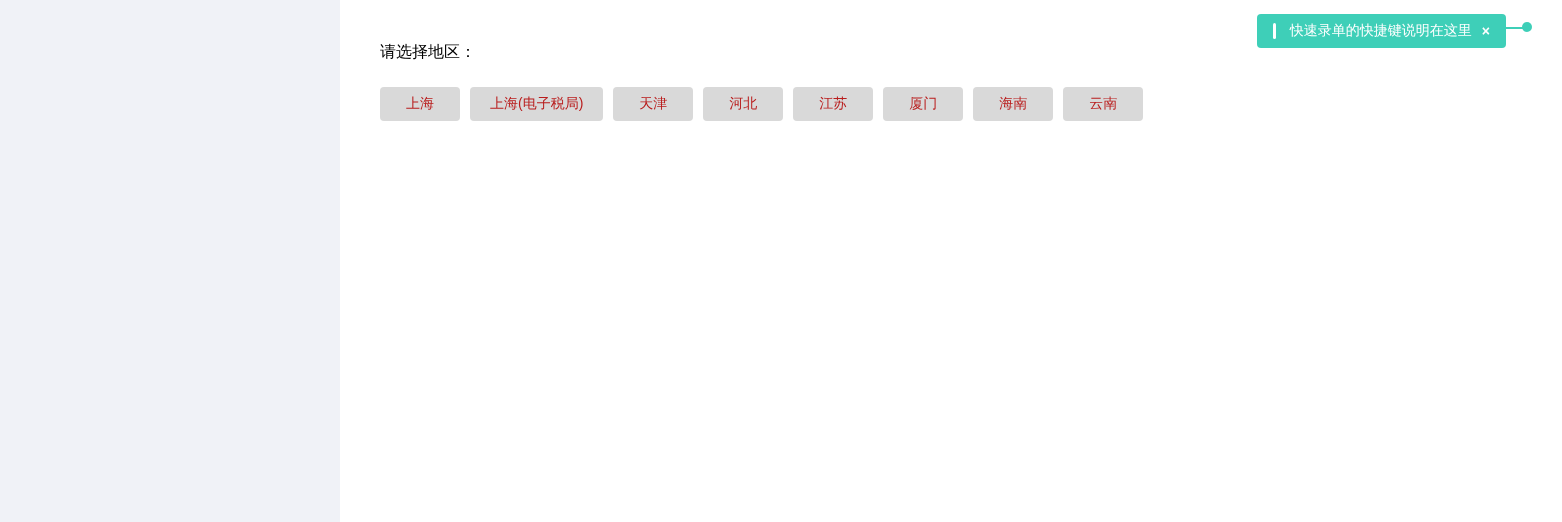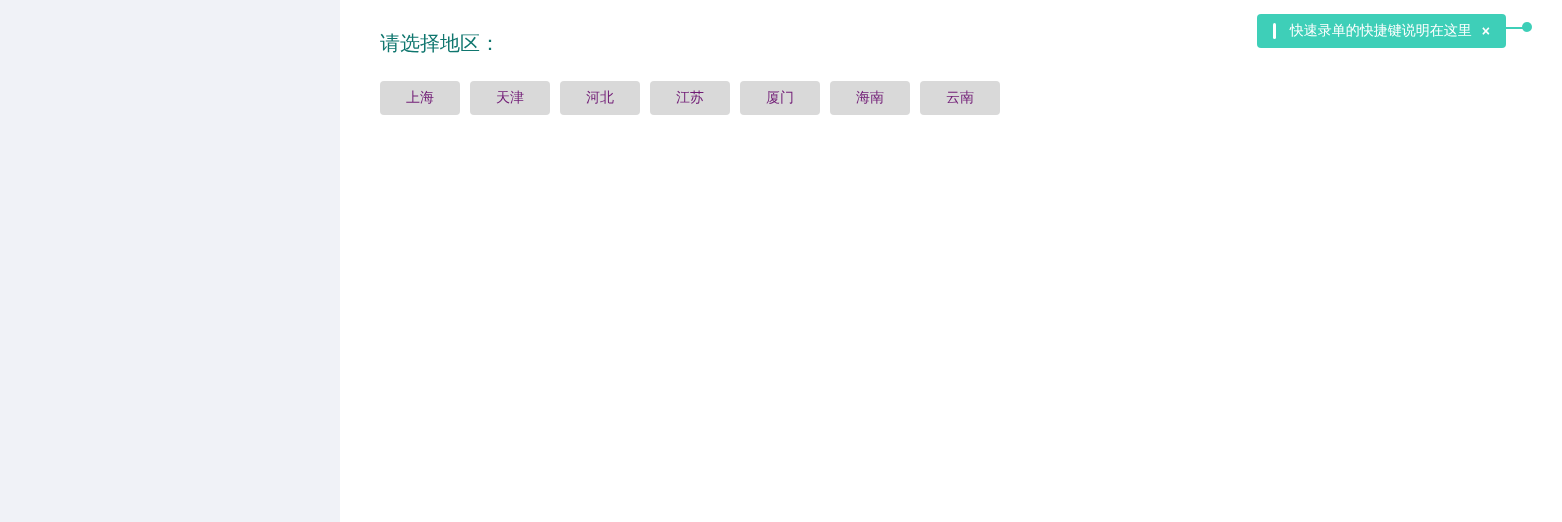--- a/index.html
+++ b/index.html
@@ -30,35 +30,36 @@
       position: absolute;
       left: 340px;
       top: 0;
       right: 0;
       bottom: 0;
       background: #ffffff;
       padding: 30px 40px;
     }
 
     .page-label {
-      font-size: 20px;
-      color: #0f766e;
+      font-size: 16px;
+      color: #000000;
       margin-bottom: 24px;
       font-weight: normal;
+      margin-top: 12px;
     }
 
     .region-buttons {
       display: flex;
       flex-wrap: wrap;
       gap: 10px;
     }
 
     .region-btn {
       background: #d9d9d9;
-      color: #701a75;
+      color: #b91c1c;
       border: none;
       border-radius: 4px;
       padding: 8px 20px;
       font-size: 14px;
       cursor: pointer;
       min-width: 80px;
       text-align: center;
       white-space: nowrap;
     }
 
@@ -116,20 +117,21 @@
   </style>
 </head>
 <body>
 
 <div class="left-sidebar"></div>
 
 <div class="main-content">
   <div class="page-label">请选择地区：</div>
   <div class="region-buttons" id="region-buttons-container">
   <button class="region-btn">上海</button>
+      <button class="region-btn">上海(电子税局)</button>
       <button class="region-btn">天津</button>
       <button class="region-btn">河北</button>
       <button class="region-btn">江苏</button>
       <button class="region-btn">厦门</button>
       <button class="region-btn">海南</button>
       <button class="region-btn">云南</button>
     </div>
 </div>
 
 <div class="tooltip-banner">

